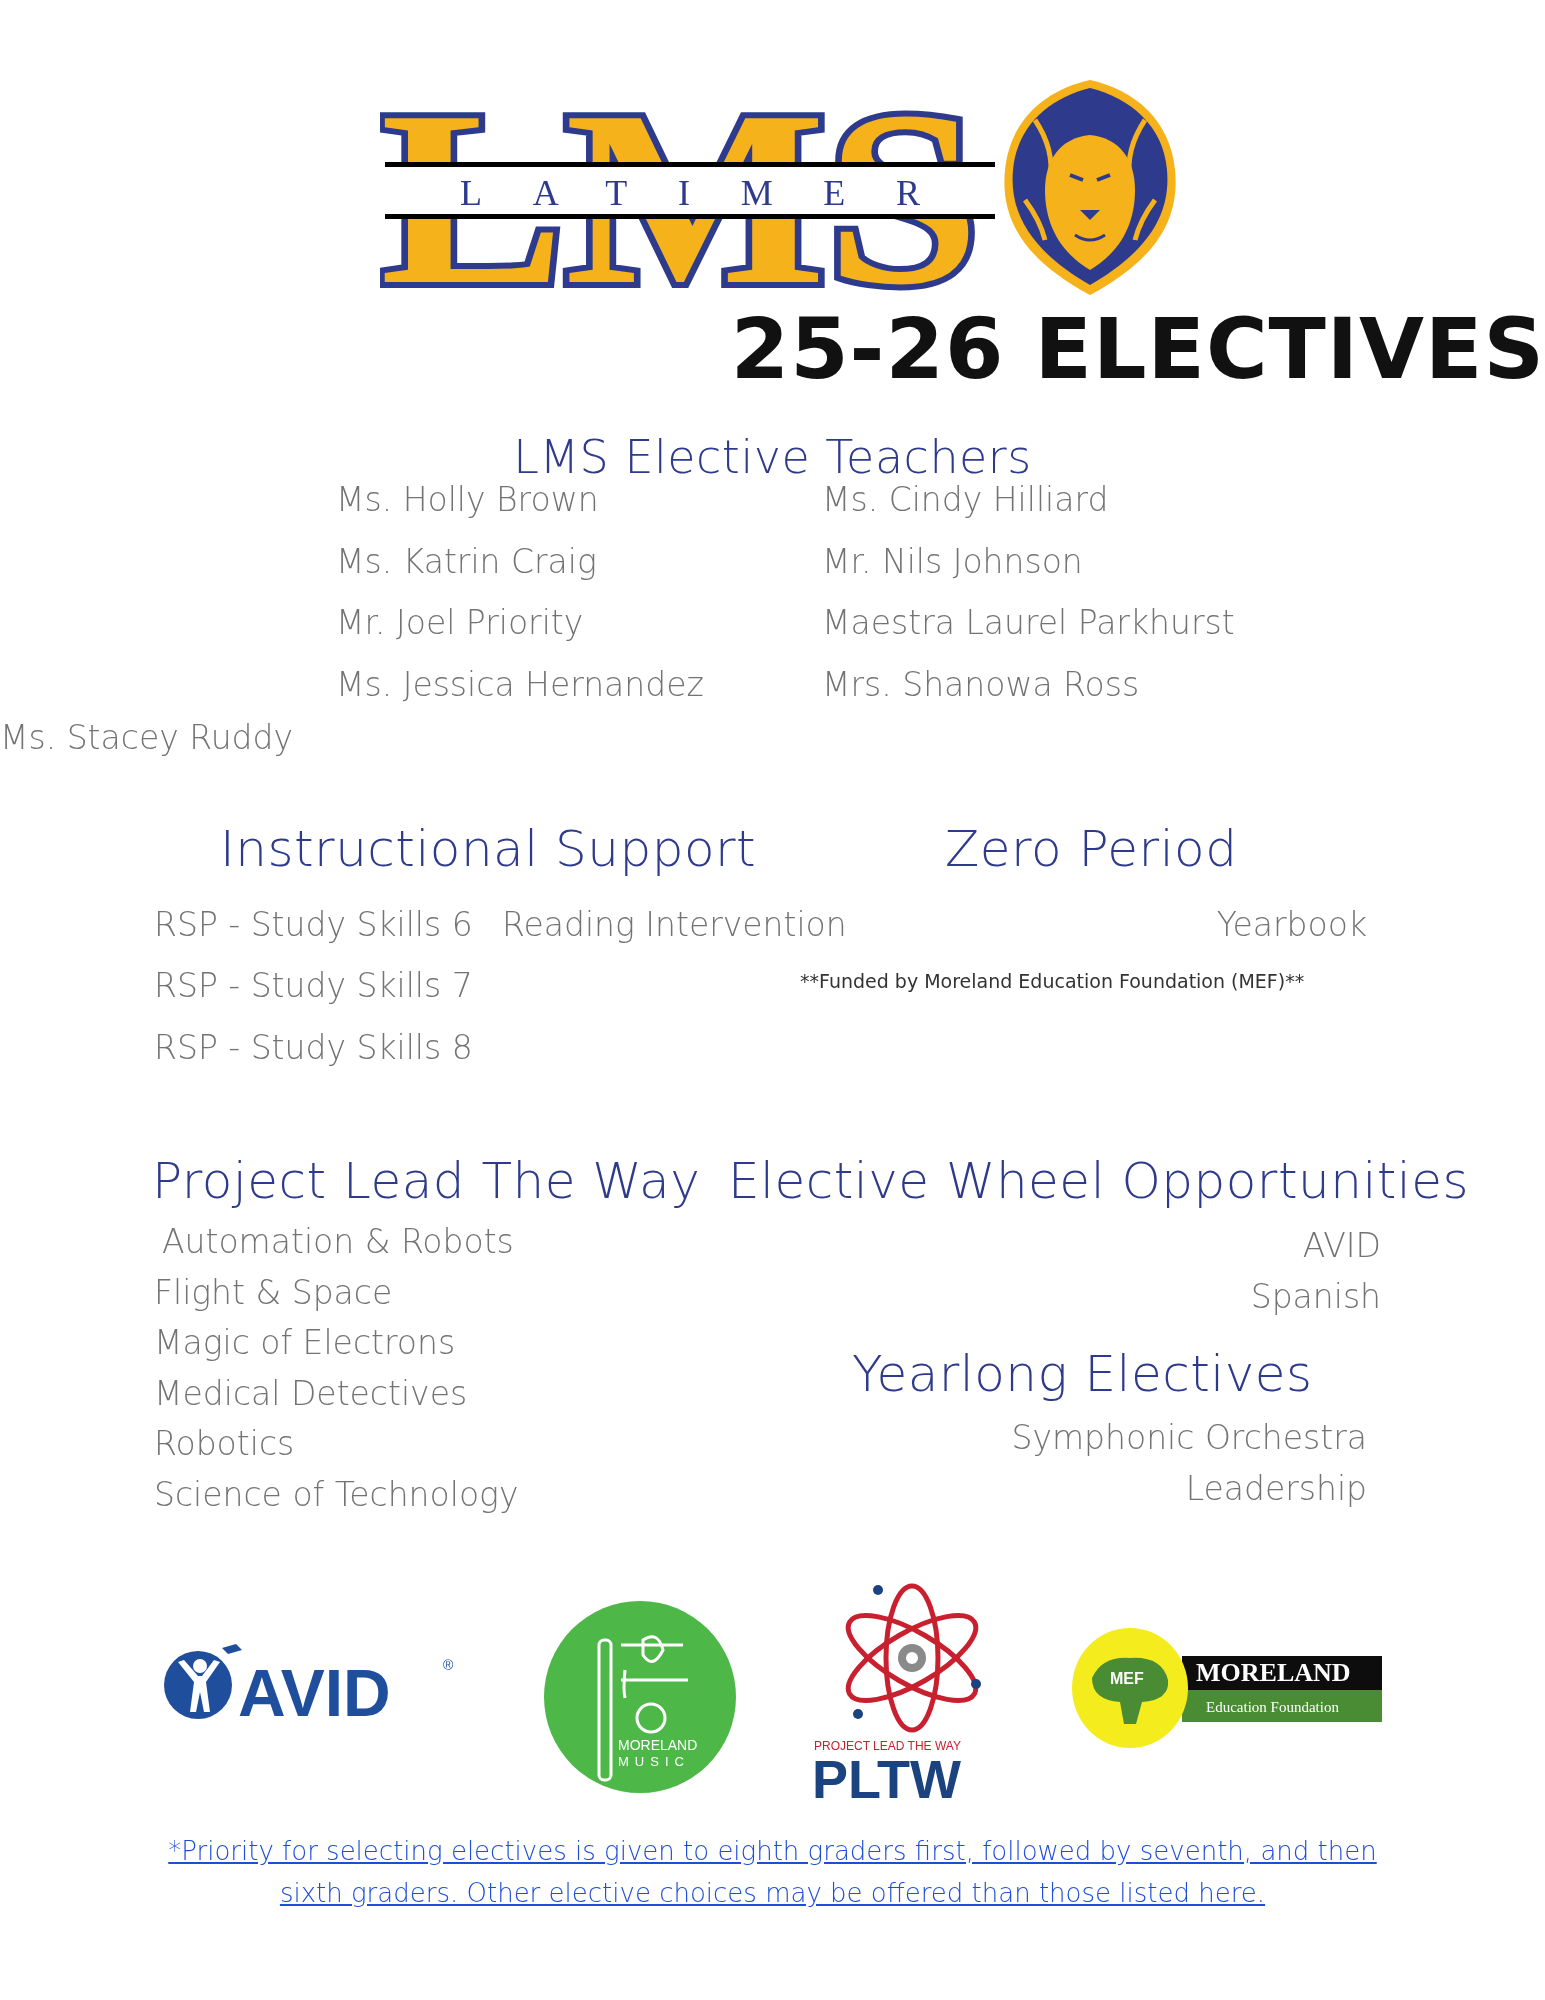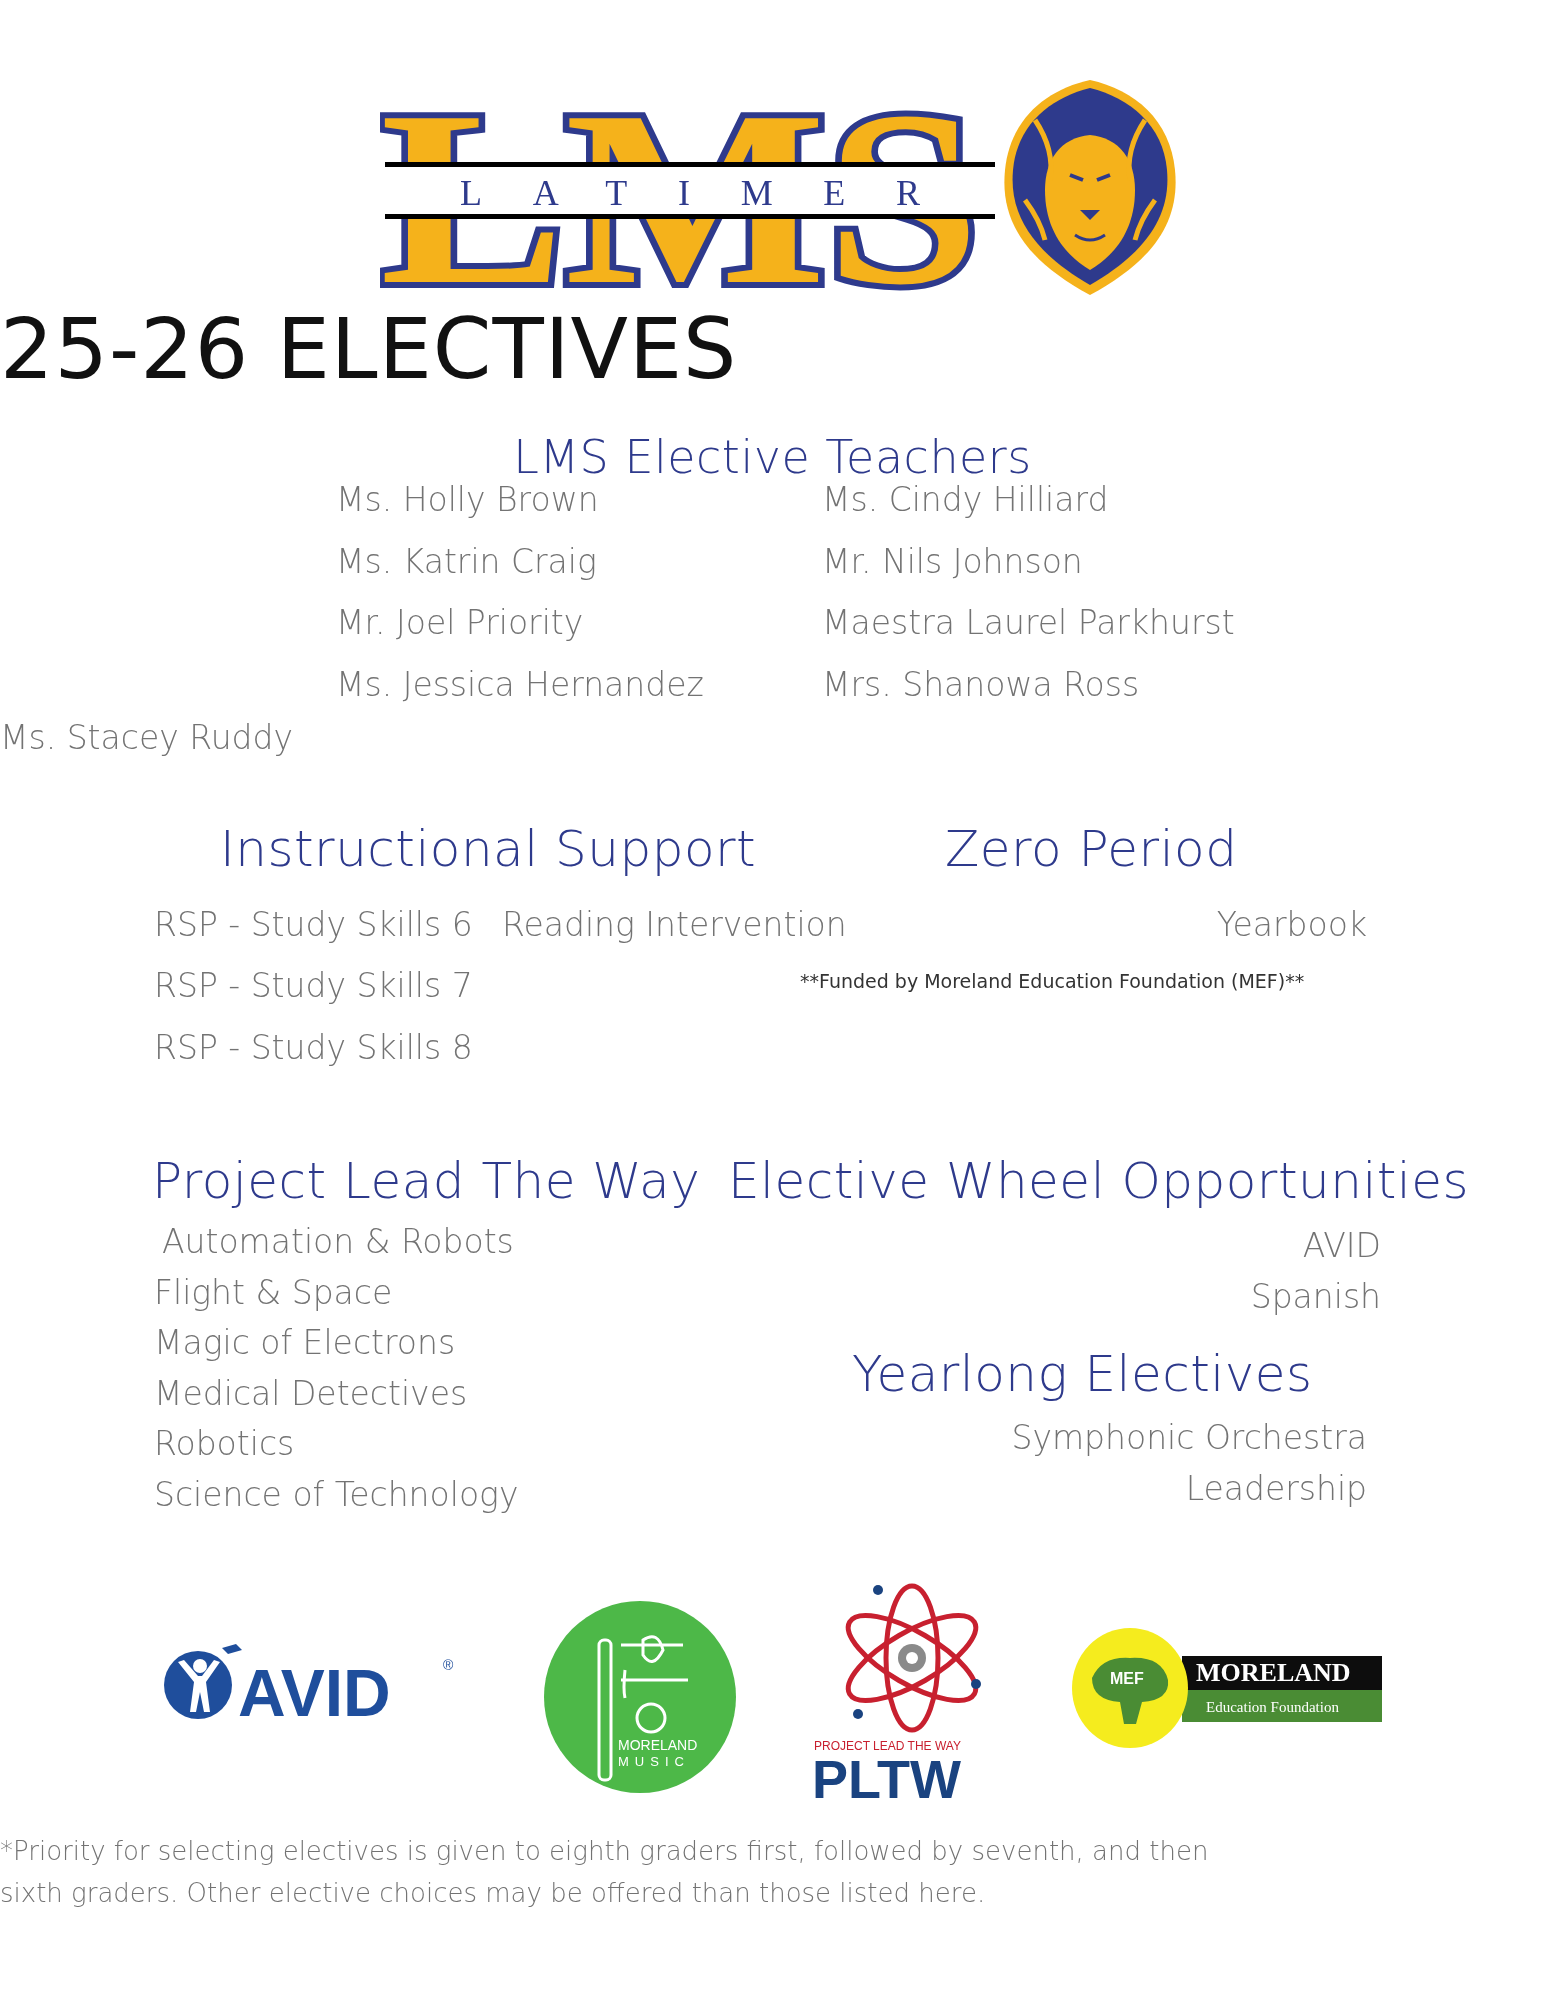--- a/index.html
+++ b/index.html
@@ -3,29 +3,29 @@
   <meta charset="utf-8">
   <style>
     html, body { margin: 0; padding: 0; background: #ffffff; }
     body { width: 1545px; height: 2000px; position: relative; overflow: hidden;
            font-family: "DejaVu Sans", "Liberation Sans", sans-serif; color: #111; }
     .abs { position: absolute; white-space: nowrap; }
     .heading { color: #2e3a8c; font-weight: 300; letter-spacing: 0.5px; }
     .item { color: #737373; font-weight: 300; }
     
     #logo { position: absolute; left: 380px; top: 70px; width: 800px; height: 230px; }
-    #title { left: 0; width: 1545px; top: 300px; text-align: left; font-size: 84px; font-weight: 400; letter-spacing: 1px; }
+    #title { left: 0; width: 1545px; top: 300px; text-align: right; font-size: 84px; font-weight: 700; letter-spacing: 1px; }
     
     #teachers-heading { left: 0; width: 1545px; top: 422px; text-align: center; font-size: 46px; margin-top: 8px; }
     .teacher { font-size: 33px; }
     
     .sec-h { font-size: 50px; }
     .sec-i { font-size: 33px; }
     .note { font-size: 19px; color: #333; }
-    .footer { left: 0; width: 1545px; text-align: left; font-size: 26px; color: #737373; font-weight: 300; }
+    .footer { left: 0; width: 1545px; text-align: center; font-size: 26px; color: #1d4ed8; font-weight: 300; text-decoration: underline; }
     .logo-box { position: absolute; }
   </style>
 </head>
 <body>
 
 <div id="logo">
   <svg width="800" height="230" viewBox="0 0 800 230">
 
     <g font-family="Liberation Serif, serif" font-weight="bold" font-size="250">
       <text x="0" y="212" fill="#f5b21b" stroke="#2e3a8c" stroke-width="12" paint-order="stroke" textLength="600" lengthAdjust="spacingAndGlyphs">LMS</text>

